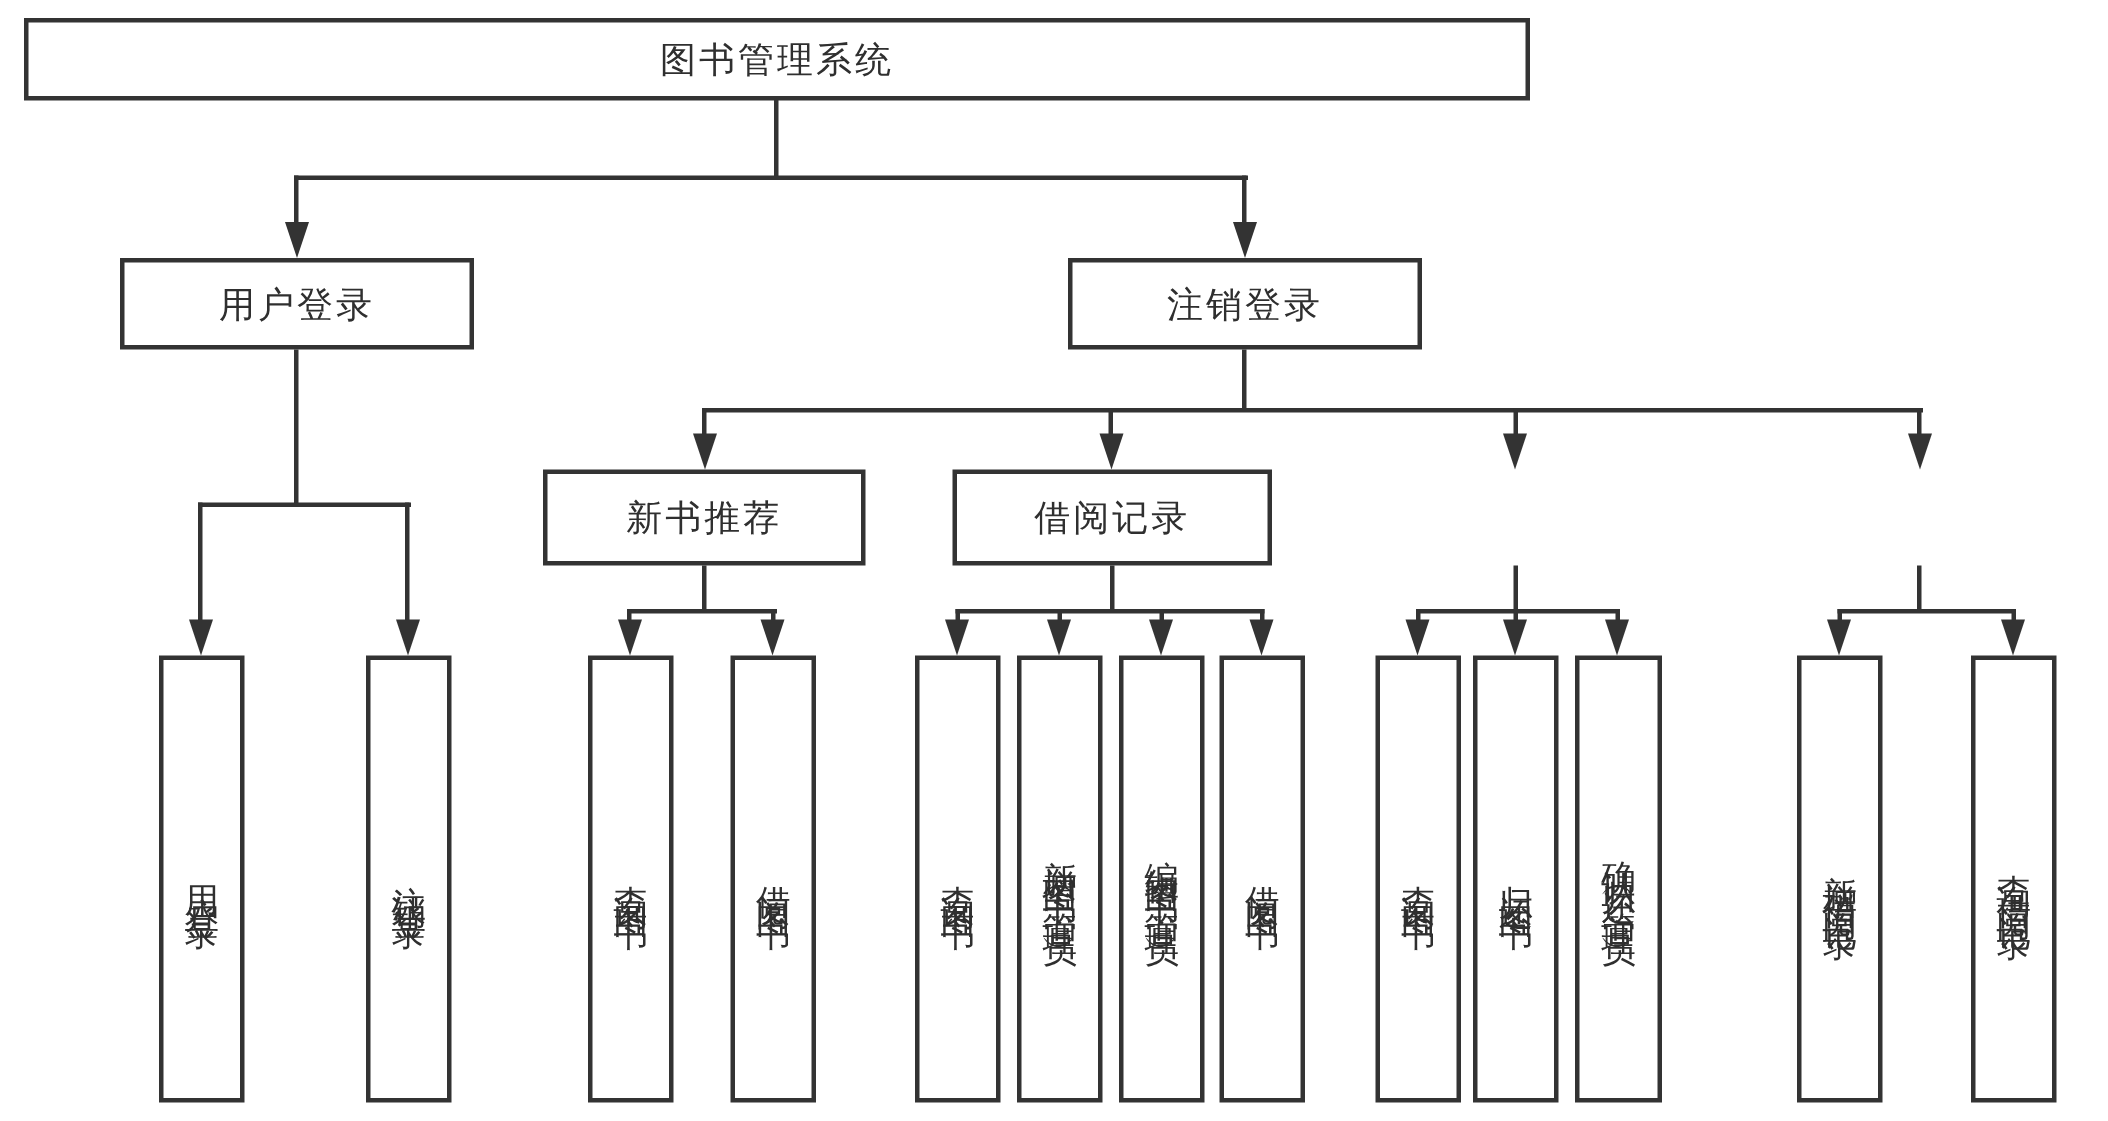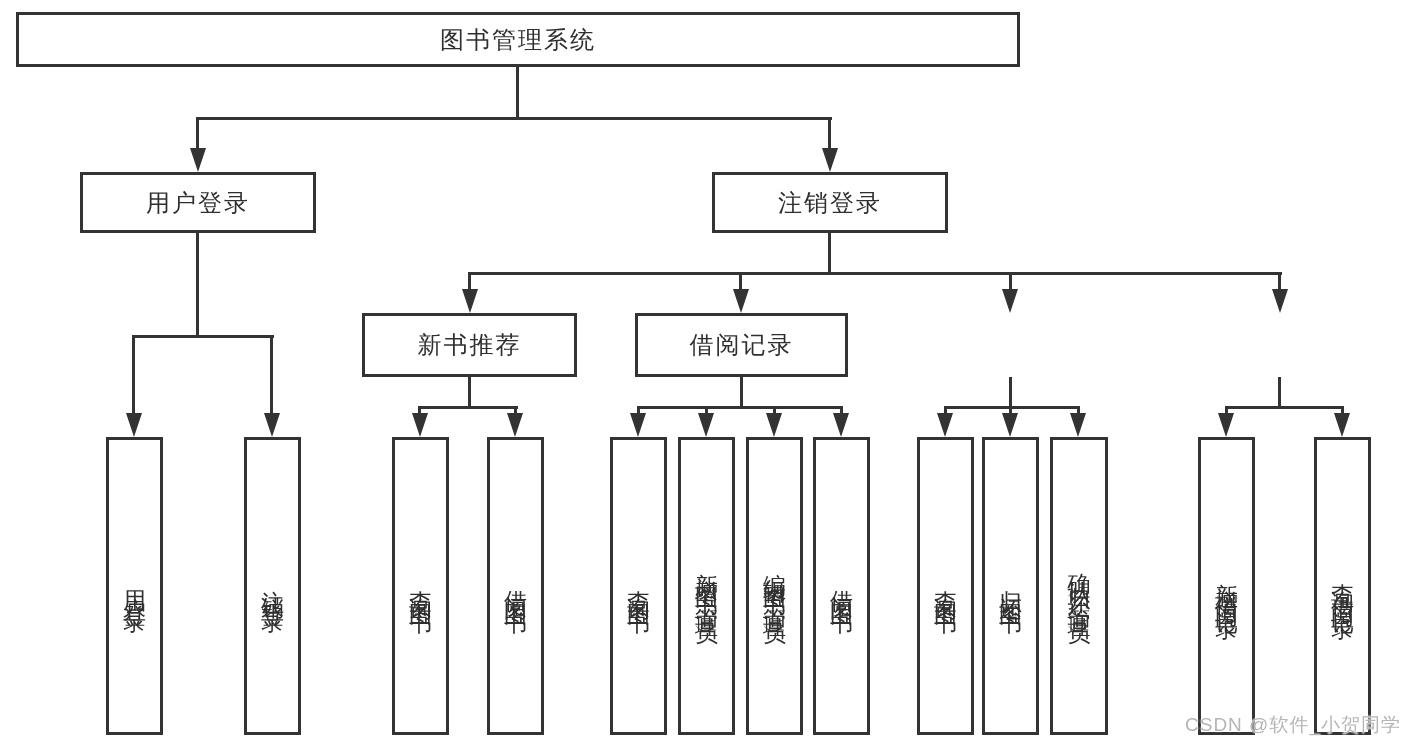--- a/index.html
+++ b/index.html
@@ -153,15 +153,14 @@
   <div class="vl" style="left:1077px;top:406px;height:9px;"></div>
   <div class="arrow" style="left:1070px;top:413px;"></div>
 
   <div class="vl" style="left:1278px;top:377px;height:31px;"></div>
   <div class="hl" style="left:1225px;top:406px;width:119px;"></div>
   <div class="vl" style="left:1225px;top:406px;height:9px;"></div>
   <div class="arrow" style="left:1218px;top:413px;"></div>
   <div class="vl" style="left:1341px;top:406px;height:9px;"></div>
   <div class="arrow" style="left:1334px;top:413px;"></div>
 
-  <div class="watermark">CSDN @软件_小贺同学</div>
 
 </div>
 
 </body></html>

